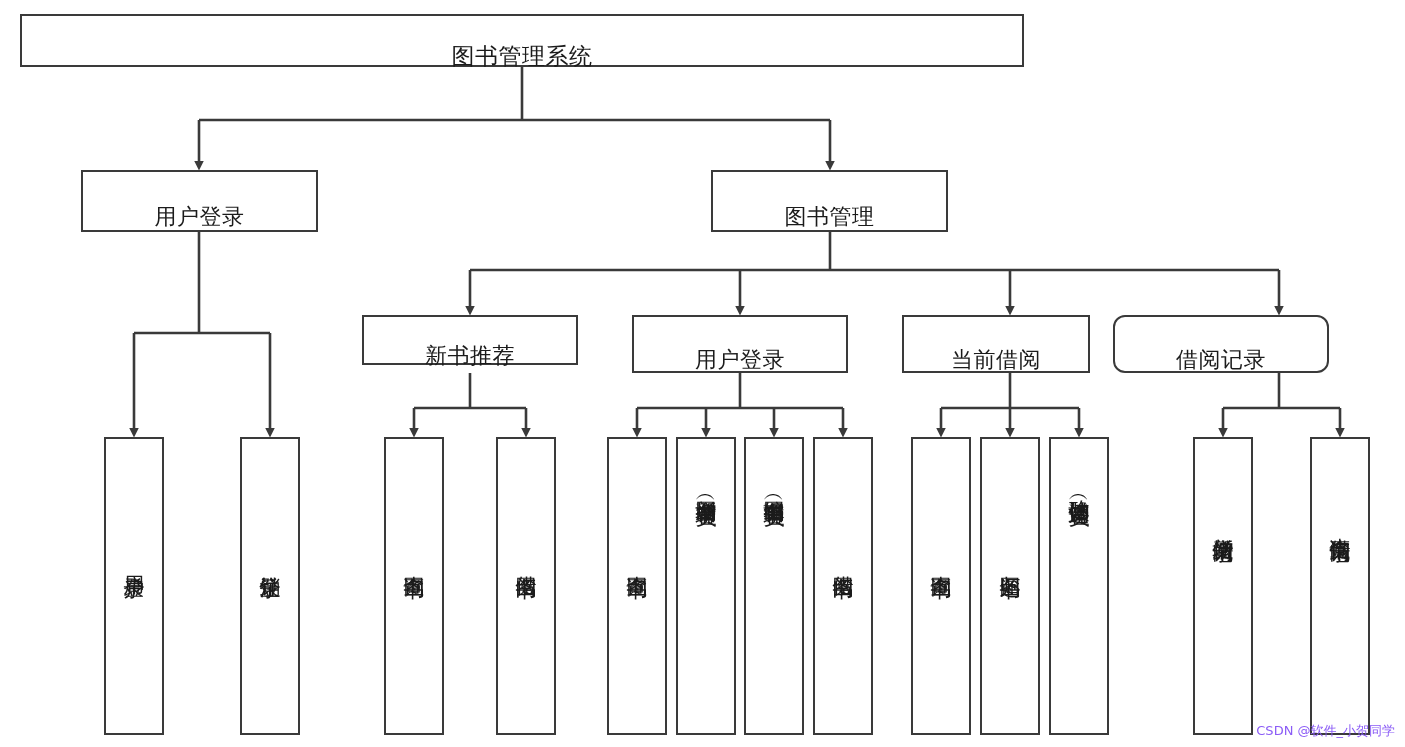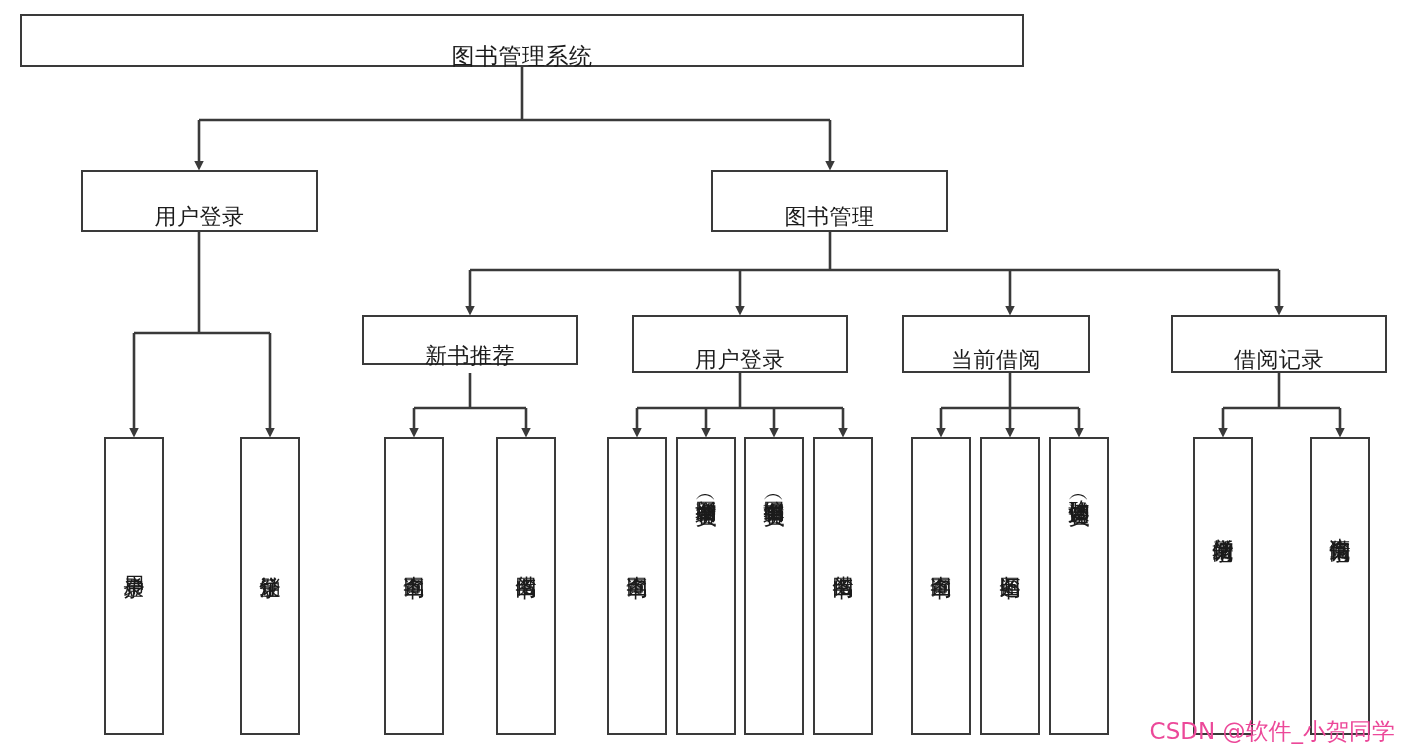--- a/index.html
+++ b/index.html
@@ -58,23 +58,23 @@
     writing-mode: vertical-rl;
     text-orientation: upright;
     font-size: 21px;
     line-height: 1.05;
     letter-spacing: 1px;
     white-space: nowrap;
   }
   .watermark {
     position: absolute;
     right: 10px;
-    bottom: 0;
-    font-size: 23px;
-    color: #ec4899;
+    bottom: 7px;
+    font-size: 13px;
+    color: #8b5cf6;
     white-space: nowrap;
     user-select: none;
   }
 </style>
 </head>
 <body>
 
 <div id="canvas">
 
   <svg class="wires" viewBox="0 0 1405 747">
@@ -141,21 +141,21 @@
 
   <div class="node h-node" style="left:362px; top:315px; width:216px; height:50px;">
     <span class="lbl">新书推荐</span>
   </div>
   <div class="node h-node" style="left:632px; top:315px; width:216px; height:58px;">
     <span class="lbl">用户登录</span>
   </div>
   <div class="node h-node" style="left:902px; top:315px; width:188px; height:58px;">
     <span class="lbl">当前借阅</span>
   </div>
-  <div class="node h-node" style="left:1171px; top:315px; width:216px; height:58px;">
+  <div class="node h-node" style="left:1113px; top:315px; width:216px; height:58px;border-radius:12px;">
     <span class="lbl">借阅记录</span>
   </div>
 
   <div class="node v-node" style="left:104px; top:437px; width:60px; height:298px; padding-top:88px;">
     <span class="lbl">用户登录</span>
   </div>
   <div class="node v-node" style="left:240px; top:437px; width:60px; height:298px; padding-top:88px;">
     <span class="lbl">注销登录</span>
   </div>
 

